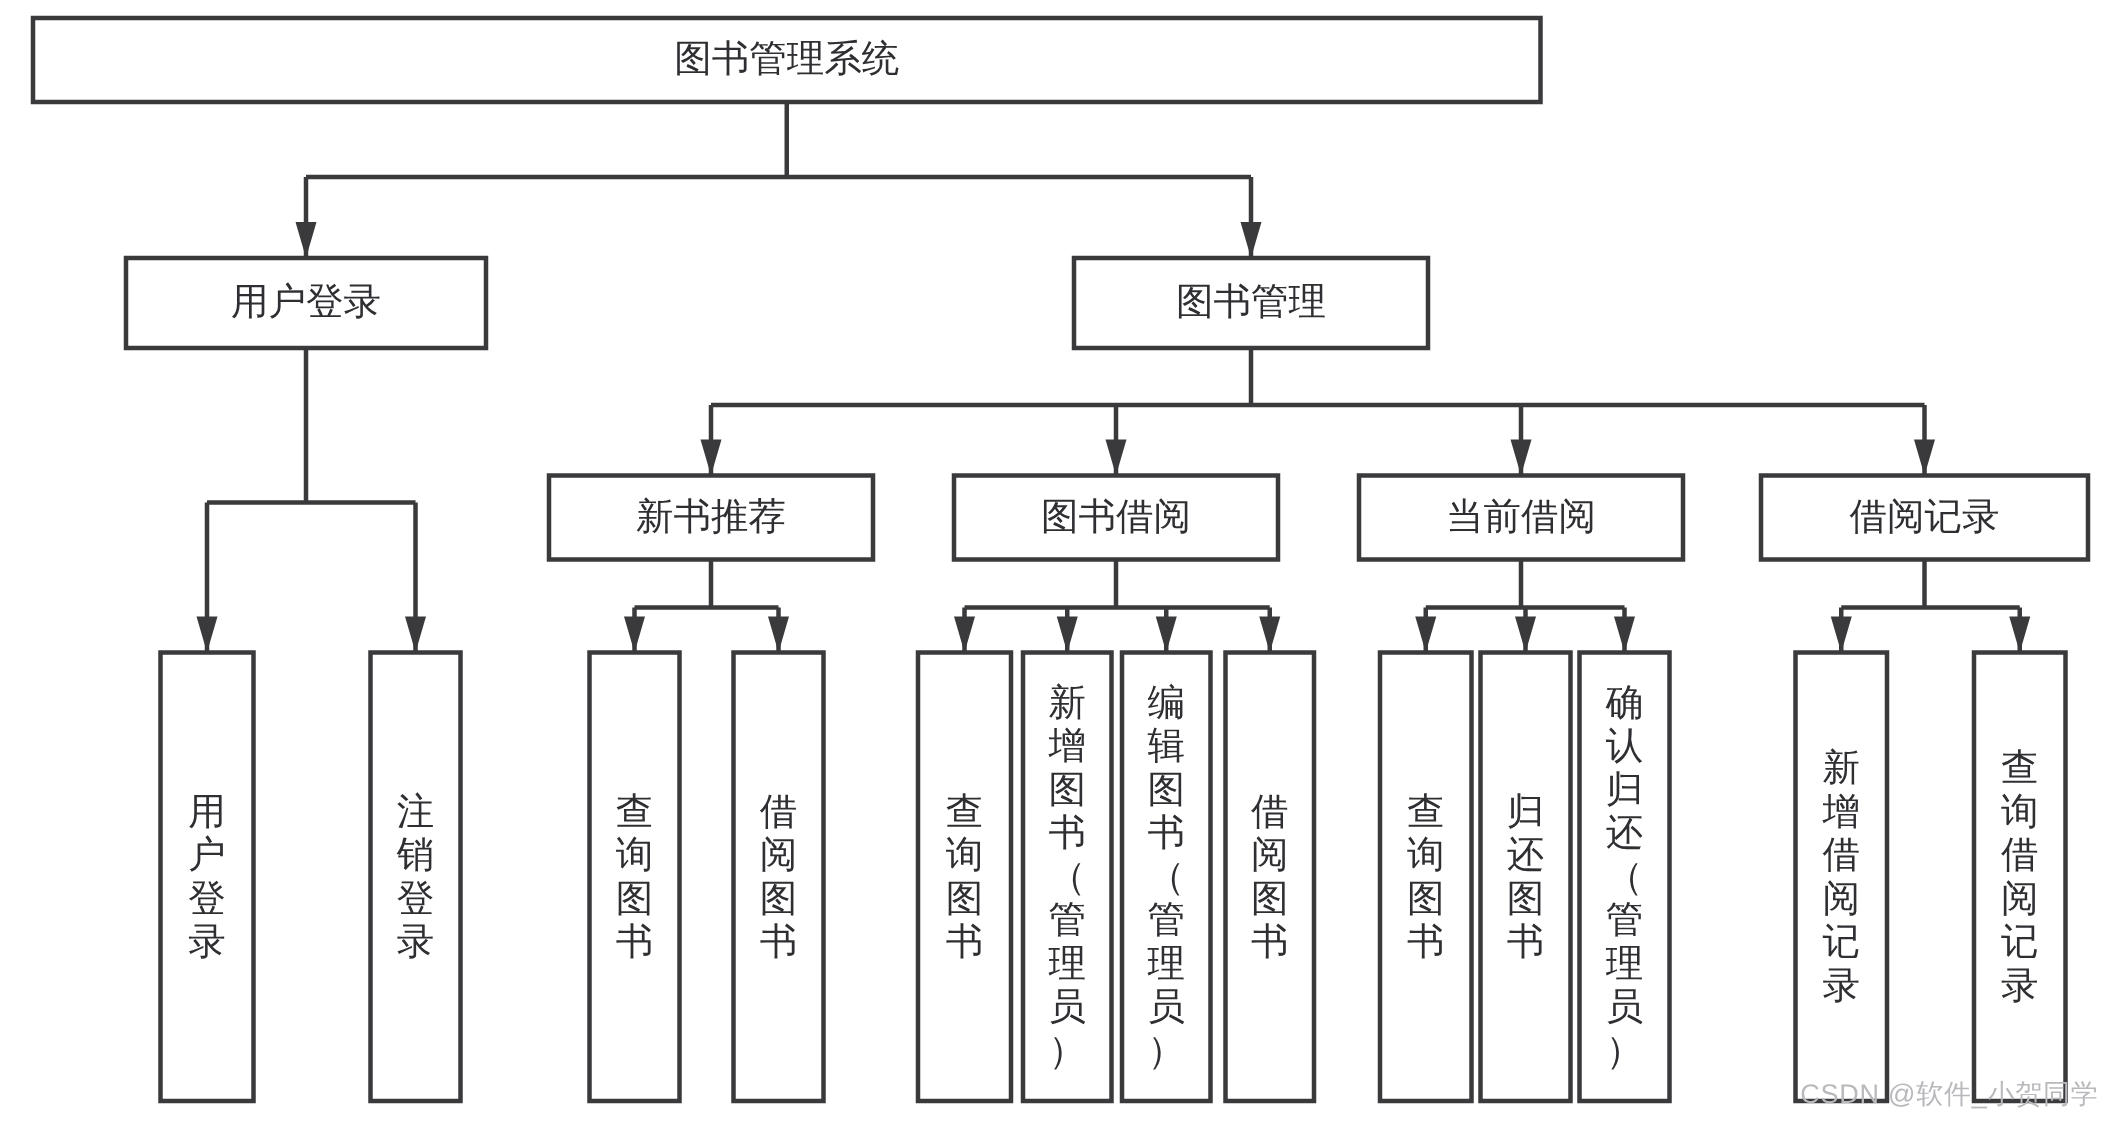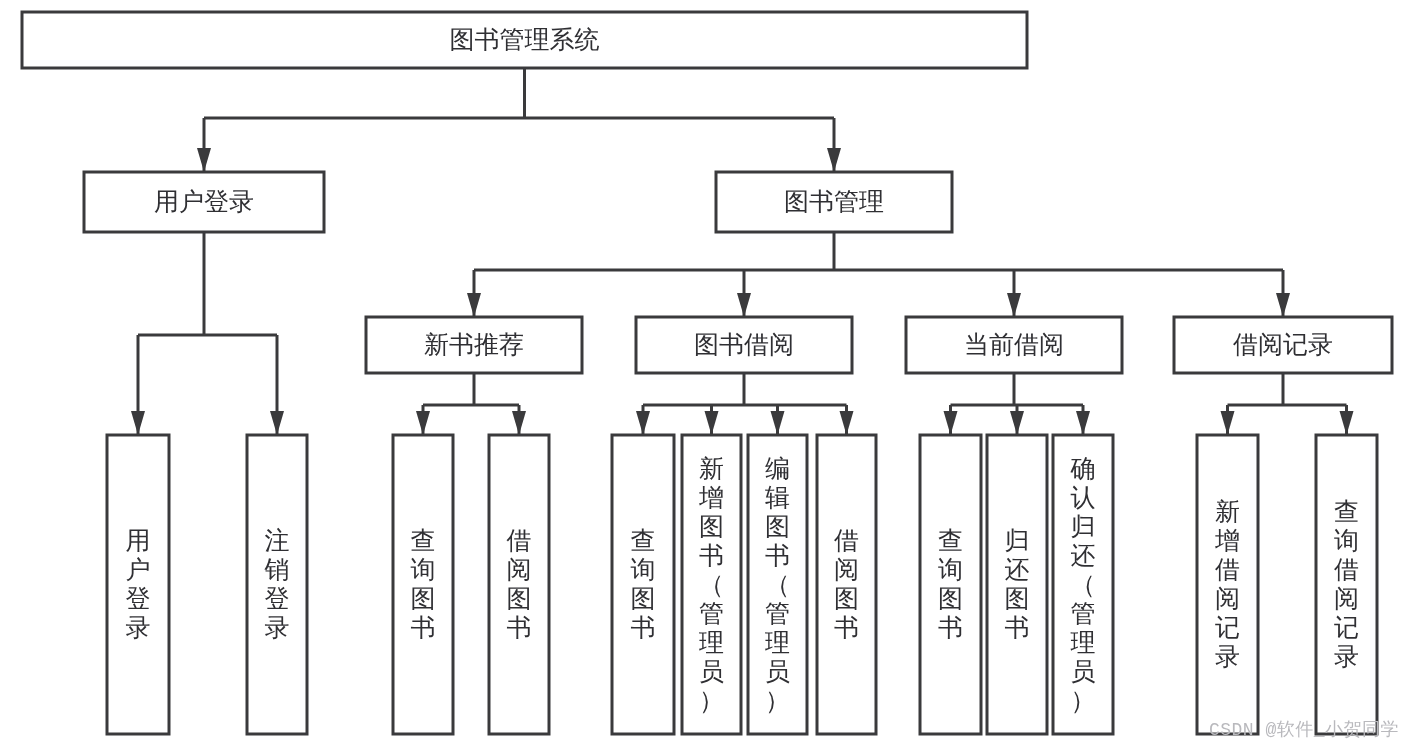--- a/index.html
+++ b/index.html
@@ -35,21 +35,21 @@
     font-family:"Liberation Sans","DejaVu Sans",sans-serif;
     font-size:25px;
     text-anchor:middle;
   }
   .watermark{
     position:absolute;
     right:10px;
     bottom:6px;
     color:#b9b9bd;
     font-size:18px;
-    font-family:Liberation Mono, monospace;
+    font-family:Liberation Sans, sans-serif;
     letter-spacing:0.5px;
     white-space:nowrap;
     user-select:none;
     padding-left:27px;
   }
 </style>
 </head>
 <body>
 
 <div id="diagram-root">

